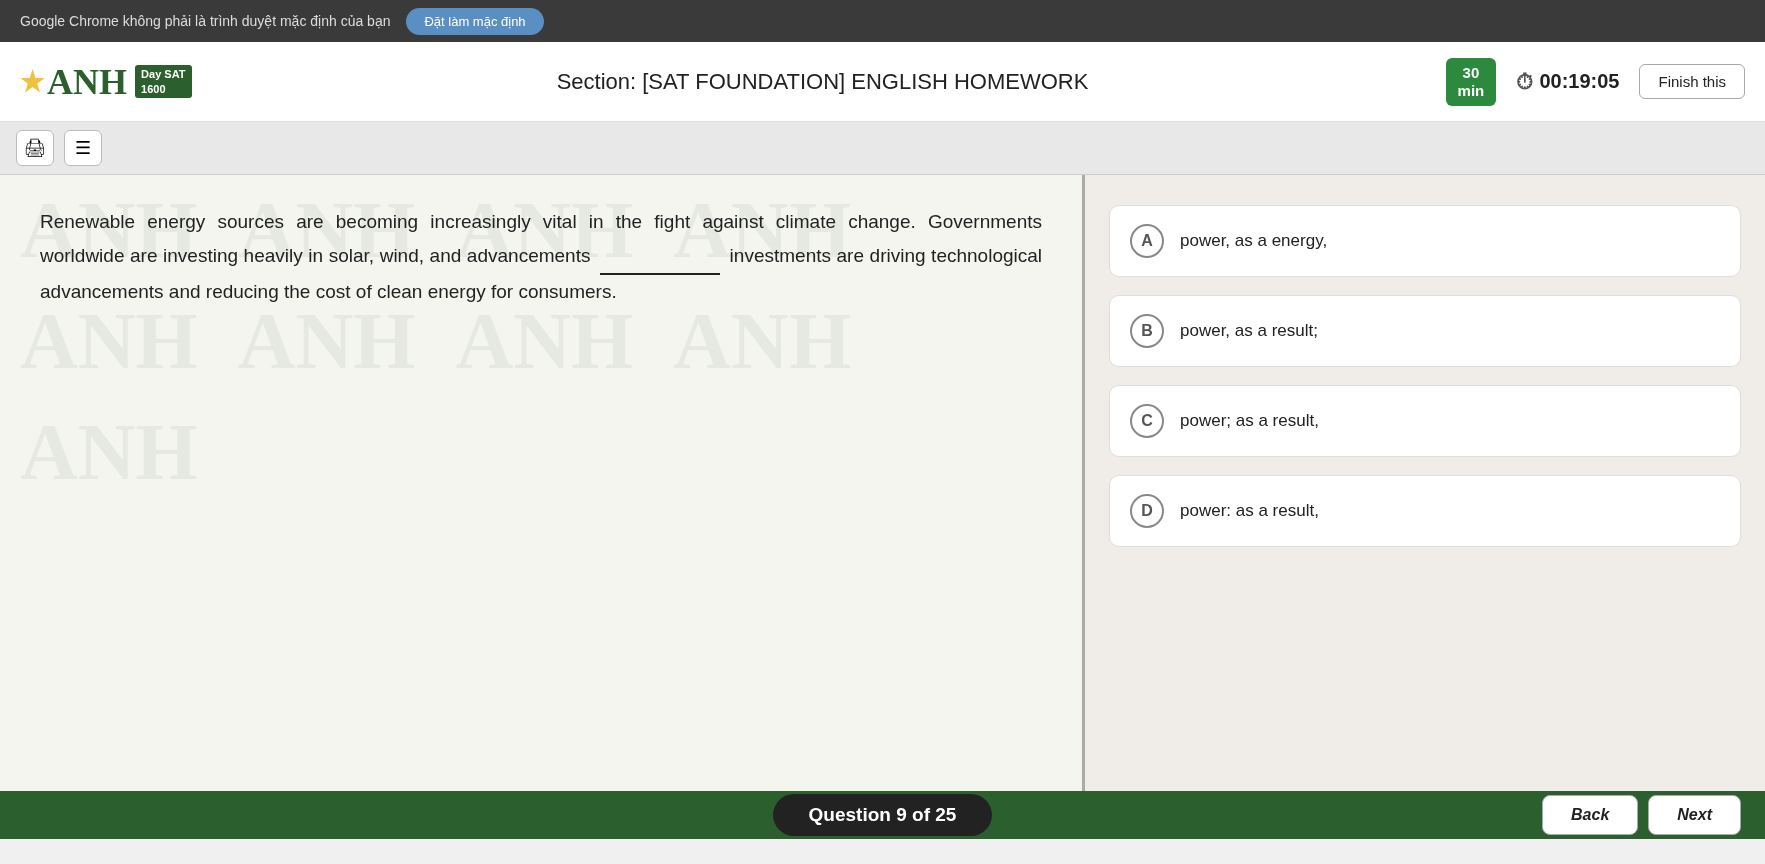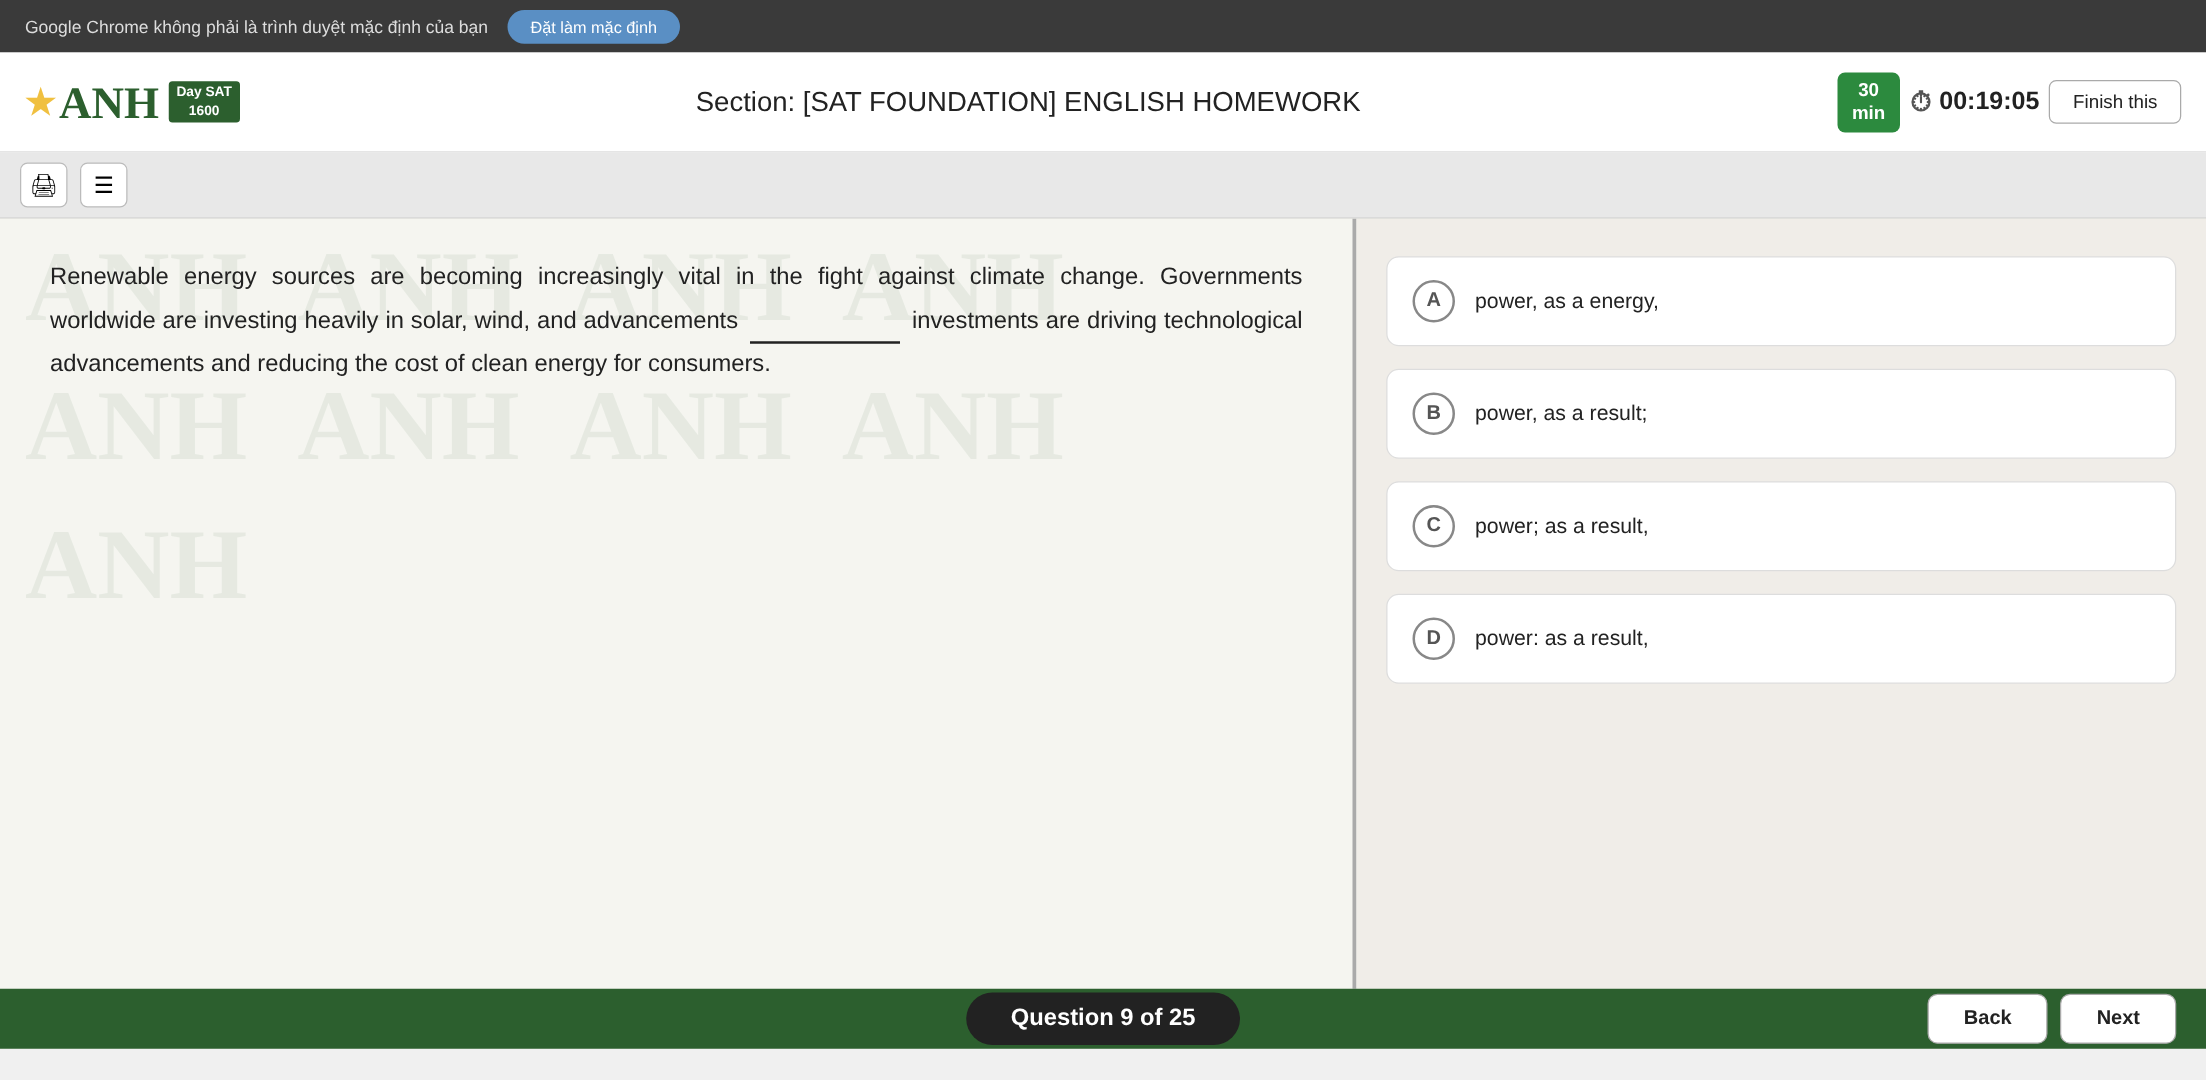--- a/index.html
+++ b/index.html
@@ -65,33 +65,32 @@
       margin-right: 2px;
     }
     .logo-badge {
       background: #2c5f2e;
       color: #fff;
       font-size: 11px;
       font-weight: bold;
       padding: 2px 6px;
       border-radius: 3px;
       line-height: 1.3;
-      text-align: center;
     }
     .header-title {
       flex: 1;
       text-align: center;
       font-size: 22px;
       font-weight: normal;
       color: #222;
     }
     .header-right {
       display: flex;
       align-items: center;
-      gap: 8px;
+      gap: 20px;
       min-width: 300px;
       justify-content: flex-end;
     }
     .min-badge {
       background: #2c8a3e;
       color: #fff;
       font-size: 15px;
       font-weight: bold;
       padding: 6px 12px;
       border-radius: 6px;
@@ -260,20 +259,21 @@
     }
     .nav-btn {
       background: #fff;
       border: 1.5px solid #aaa;
       border-radius: 8px;
       padding: 10px 28px;
       font-size: 16px;
       font-weight: bold;
       cursor: pointer;
       color: #222;
+      font-style: italic;
     }
   </style>
 </head>
 <body>
 
 <div class="browser-bar">
   <span class="browser-bar-text">Google Chrome không phải là trình duyệt mặc định của bạn</span>
   <button class="set-default-btn">Đặt làm mặc định</button>
 </div>
 

